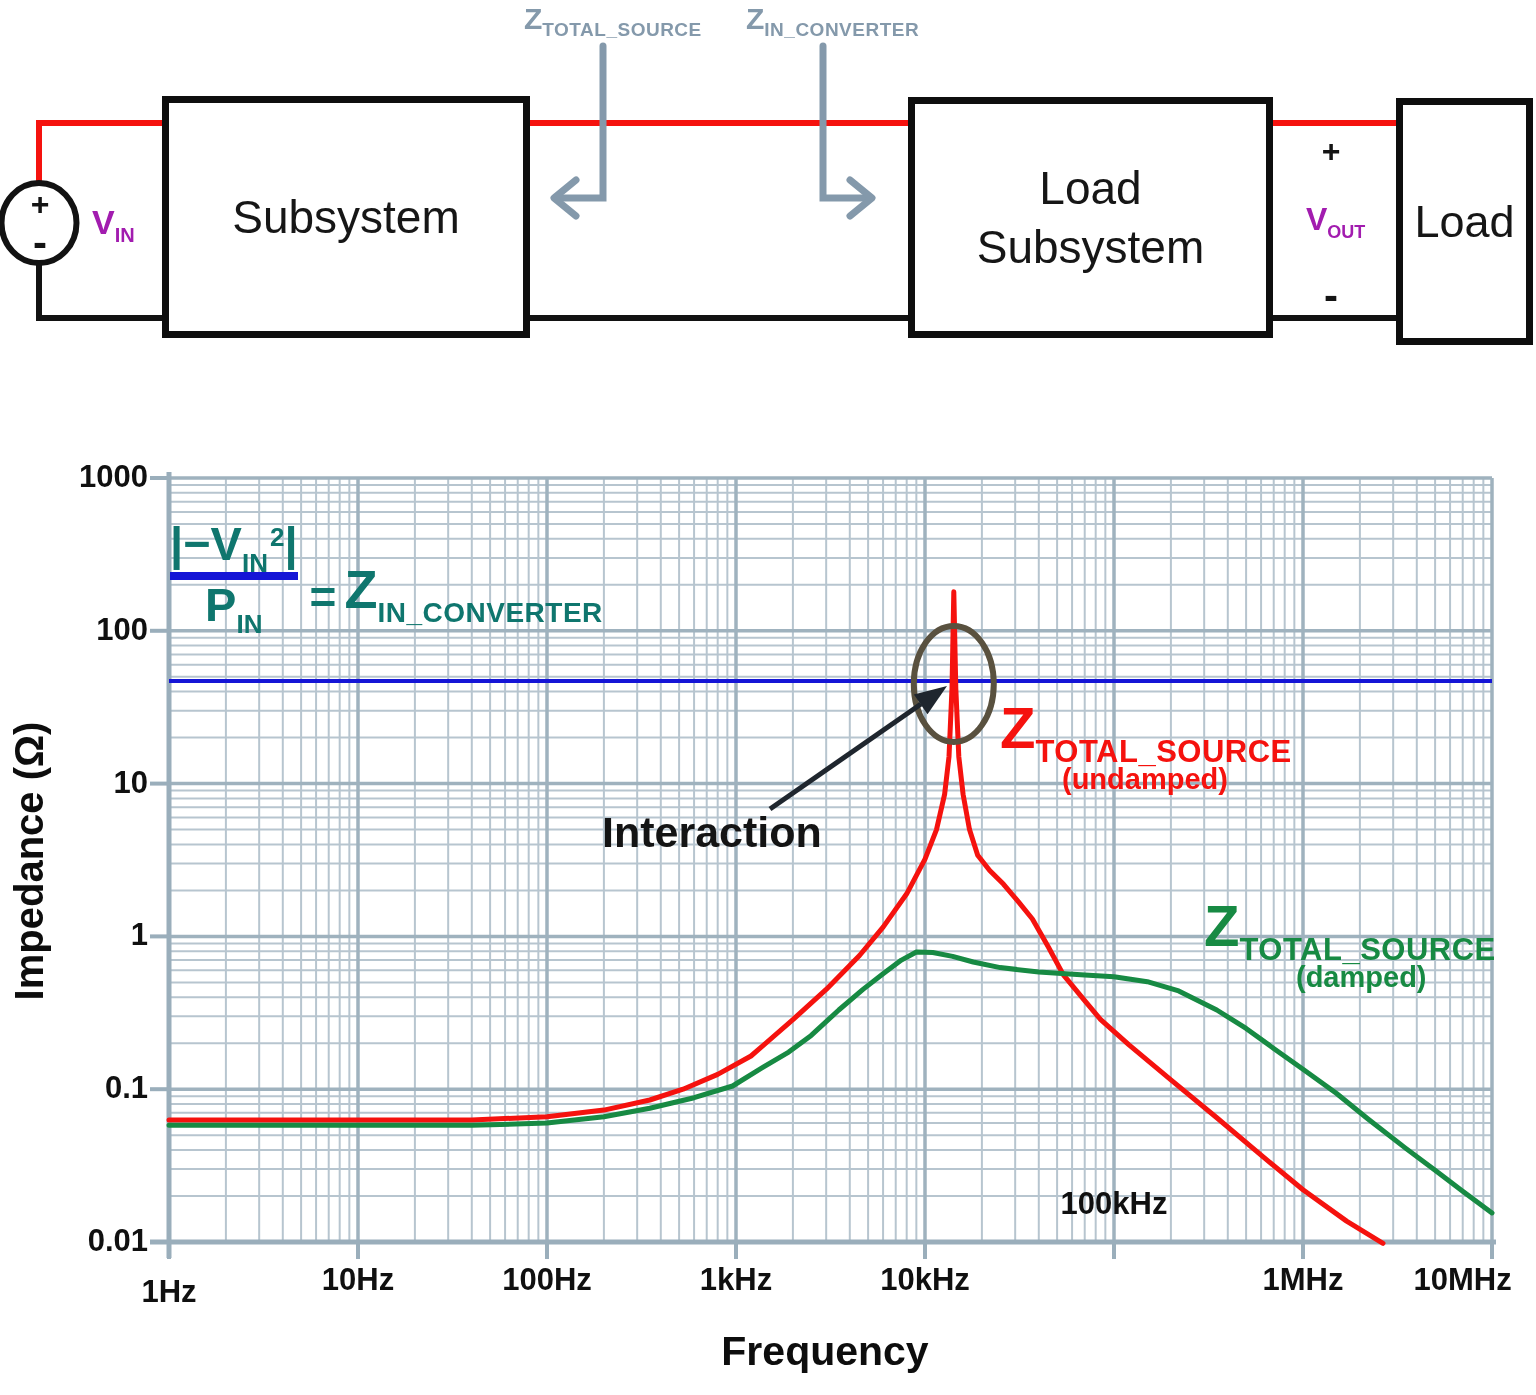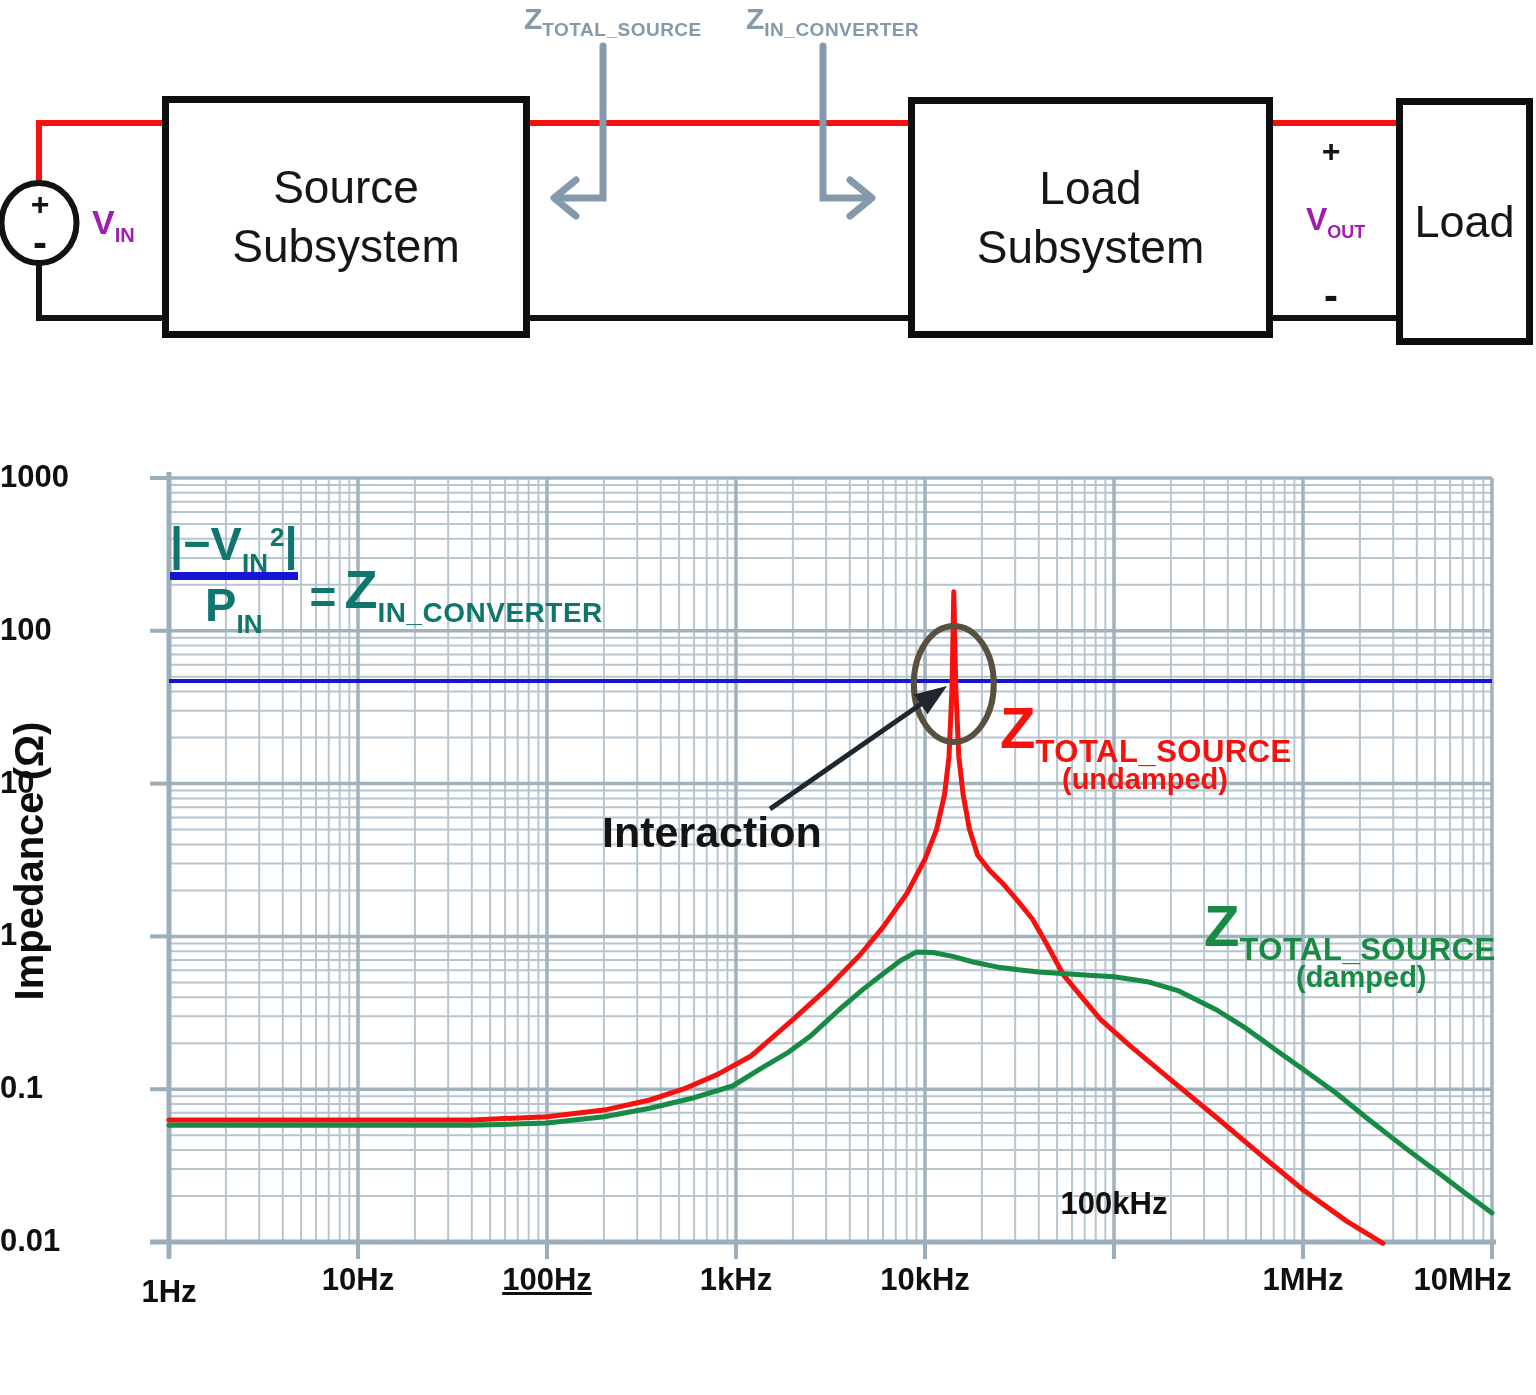--- a/index.html
+++ b/index.html
@@ -16,21 +16,21 @@
   .probe-label{position:absolute;color:#8499ab;font-weight:bold;white-space:nowrap;}
   .probe-label .m{font-size:30px;}
   .probe-label .s{font-size:19px;position:relative;top:7px;letter-spacing:0.5px;}
   .pin-label{position:absolute;color:#a21caf;font-weight:bold;white-space:nowrap;}
   .pin-label .m{font-size:34px;}
   .pin-label .s{font-size:20px;position:relative;top:8px;}
   .sign{position:absolute;color:#141414;font-weight:bold;transform:translate(-50%,-50%);}
 
   
   .tick{position:absolute;font-weight:bold;color:#101010;font-size:31px;white-space:nowrap;}
-  .ytick{width:148px;}
+  .ytick{width:148px;text-align:right;}
   .axis-title{position:absolute;font-weight:bold;color:#0d0d0d;}
   #y-title{width:520px;height:46px;left:-230px;top:838px;text-align:center;
            font-size:40px;transform:rotate(-90deg);}
   #x-title{left:660px;top:1328px;width:330px;text-align:center;font-size:41px;}
 
   .formula{position:absolute;left:170px;top:518px;display:flex;color:#0f766e;font-weight:bold;}
   .frac{display:flex;flex-direction:column;align-items:center;}
   .frac .num{font-size:47px;white-space:nowrap;line-height:1.1;}
   .frac .bar{height:8px;background:#1515d6;width:100%;margin:2px 0 0 0;}
   .frac .den{font-size:47px;line-height:1.05;}
@@ -198,21 +198,20 @@
         <line x1="169" y1="680.9034473074223" x2="1492" y2="680.9034473074223" stroke="#1515d6" stroke-width="4"></line>
         <path d="M169.0,1119.9 L339.7,1119.9 L471.8,1119.9 L547.0,1116.8 L603.9,1110.1 L649.8,1100.0 L683.1,1089.2 L717.7,1074.4 L751.0,1056.0 L792.9,1019.7 L826.2,989.4 L859.5,955.5 L883.1,927.1 L906.7,893.8 L925.0,859.2 L936.5,829.6 L944.6,794.4 L949.0,756.7 L952.0,688.4 L953.8,591.8 L955.8,688.4 L958.8,756.7 L963.1,794.4 L969.5,829.6 L977.7,855.2 L989.7,870.5 L1003.4,884.1 L1017.9,901.2 L1032.4,919.0 L1048.5,947.2 L1063.4,974.9 L1084.7,1000.6 L1100.7,1019.7 L1129.0,1044.9 L1170.9,1079.9 L1216.8,1117.8 L1261.1,1155.2 L1303.0,1189.7 L1346.6,1221.1 L1383.0,1243.3" stroke="#f5120e" stroke-width="5" fill="none" stroke-linejoin="round" stroke-linecap="round"></path>
         <path d="M169.0,1125.3 L339.7,1125.3 L471.8,1125.3 L547.0,1123.1 L603.9,1116.8 L649.8,1108.3 L694.1,1097.7 L732.6,1086.0 L763.6,1066.9 L788.7,1052.1 L811.2,1035.4 L838.8,1010.0 L863.0,989.4 L883.1,973.7 L901.4,960.1 L916.4,952.0 L932.8,952.5 L952.6,956.4 L973.2,962.0 L1000.2,967.6 L1038.8,972.0 L1084.7,974.9 L1114.0,976.7 L1147.3,981.7 L1178.7,990.9 L1216.8,1010.0 L1246.1,1028.4 L1273.7,1048.4 L1303.0,1069.3 L1336.3,1093.3 L1367.7,1118.8 L1405.8,1148.4 L1435.1,1170.2 L1462.7,1191.2 L1492.0,1212.9" stroke="#178a43" stroke-width="5" fill="none" stroke-linejoin="round" stroke-linecap="round"></path>
         <ellipse cx="953.7824970883977" cy="683.9034473074223" rx="40" ry="58" fill="none" stroke="#59513f" stroke-width="6"></ellipse>
         <line x1="770" y1="809" x2="921" y2="704" stroke="#1f262e" stroke-width="5"></line>
         <polygon points="947,686 927.5,714.2 913.9,694.4" fill="#1f262e"></polygon>
       </g>
   </svg>
 
   <div class="box" id="box-source" style="left:162px;top:96px;width:368px;height:242px;">
-    <span class="ln">Source</span>
     <span class="ln">Subsystem</span>
   </div>
   <div class="box" id="box-loadsub" style="left:908px;top:97px;width:365px;height:241px;">
     <span class="ln">Load</span>
     <span class="ln">Subsystem</span>
   </div>
   <div class="box" id="box-load" style="left:1396px;top:98px;width:137px;height:247px;">
     <span class="ln">Load</span>
   </div>
 
@@ -229,20 +228,21 @@
     <span class="m">V</span><span class="s">IN</span>
   </div>
 
   <span class="sign" style="left:1331px;top:151px;font-size:32px;">+</span>
   <div class="pin-label" style="left:1306px;top:201px;">
     <span class="m" style="font-size:32px;">V</span><span class="s" style="font-size:18px;">OUT</span>
   </div>
   <span class="sign" style="left:1331px;top:296px;font-size:42px;">-</span>
 
   <div class="axis-title" id="y-title">Impedance (Ω)</div>
+  <div class="axis-title" id="x-title">Frequency</div>
 
   <div class="formula">
     <div class="frac">
       <div class="num"><span>|−V</span><span class="sb">IN</span><span class="sp">2</span><span>|</span></div>
       <div class="bar"></div>
       <div class="den"><span>P</span><span class="sb">IN</span></div>
     </div>
     <div class="eq">=</div>
     <div class="rhs"><span>Z</span><span class="sb">IN_CONVERTER</span></div>
   </div>
@@ -254,21 +254,21 @@
     <span class="note">(undamped)</span>
   </div>
   <div class="curve-label" id="label-green">
     <span class="m">Z</span><span class="s">TOTAL_SOURCE</span>
     <span class="note">(damped)</span>
   </div>
 
   <div id="tick-layer" style="position:absolute;left:0;top:0;width:100%;height:100%;pointer-events:none;">
       <span class="tick" style="left: 169px; top: 1262px; transform: translateX(-50%); margin-top: 12px;">1Hz</span>
       <span class="tick" style="left: 358px; top: 1262px; transform: translateX(-50%);">10Hz</span>
-      <span class="tick" style="left: 547px; top: 1262px; transform: translateX(-50%); text-decoration: underline;">100Hz</span>
+      <span class="tick" style="left: 547px; top: 1262px; transform: translateX(-50%);">100Hz</span>
       <span class="tick" style="left: 736px; top: 1262px; transform: translateX(-50%); text-align: right;">1kHz</span>
       <span class="tick" style="left: 925px; top: 1262px; transform: translateX(-50%);">10kHz</span>
       <span class="tick" style="left: 1114px; top: 1186px; transform: translateX(-50%);">100kHz</span>
       <span class="tick" style="left: 1303px; top: 1262px; transform: translateX(-50%);">1MHz</span>
       <span class="tick" style="left: 1492px; top: 1262px; transform: translateX(-80%);">10MHz</span>
       <span class="tick ytick" style="left: 0px; top: 459px;">1000</span>
       <span class="tick ytick" style="left: 0px; top: 611.8px;">100</span>
       <span class="tick ytick" style="left: 0px; top: 764.6px;">10</span>
       <span class="tick ytick" style="left: 0px; top: 917.4px;">1</span>
       <span class="tick ytick" style="left: 0px; top: 1070.2px;">0.1</span>

